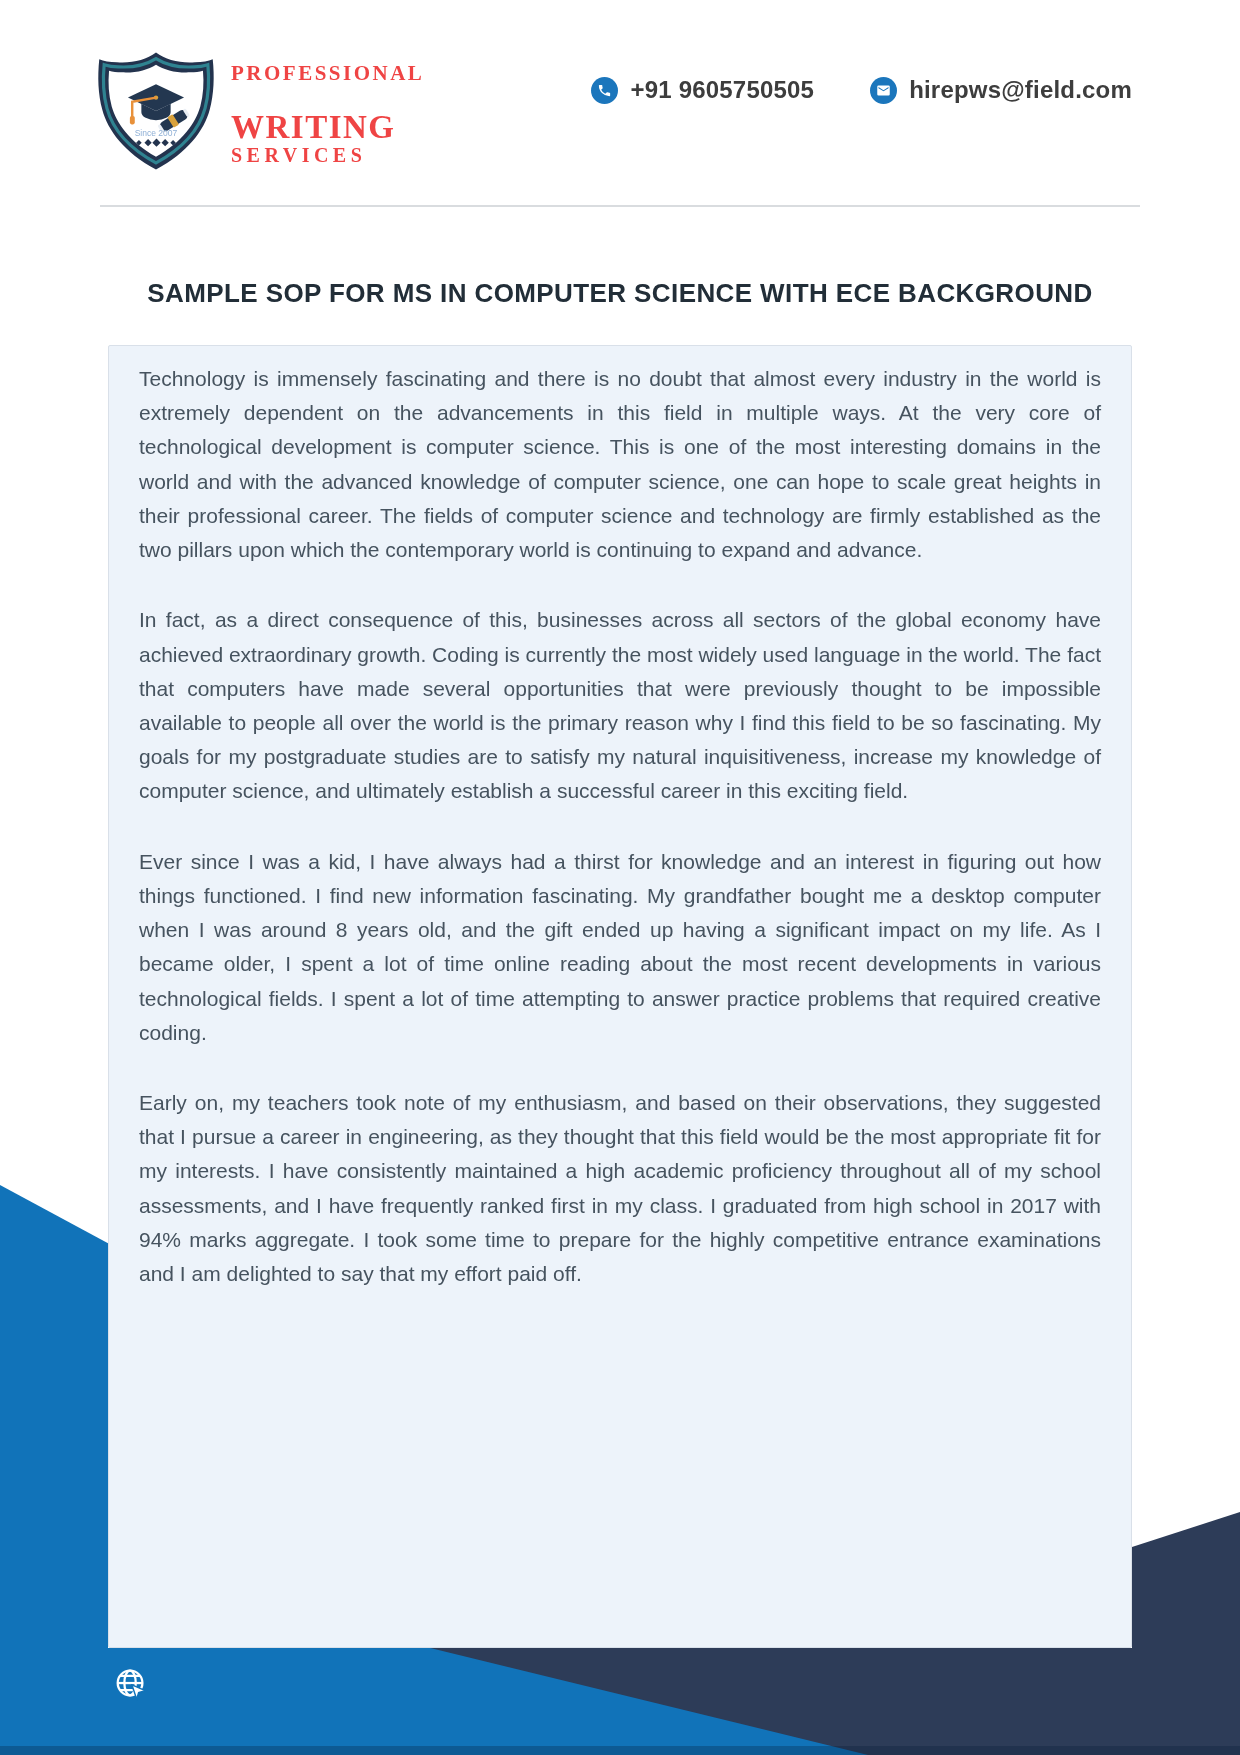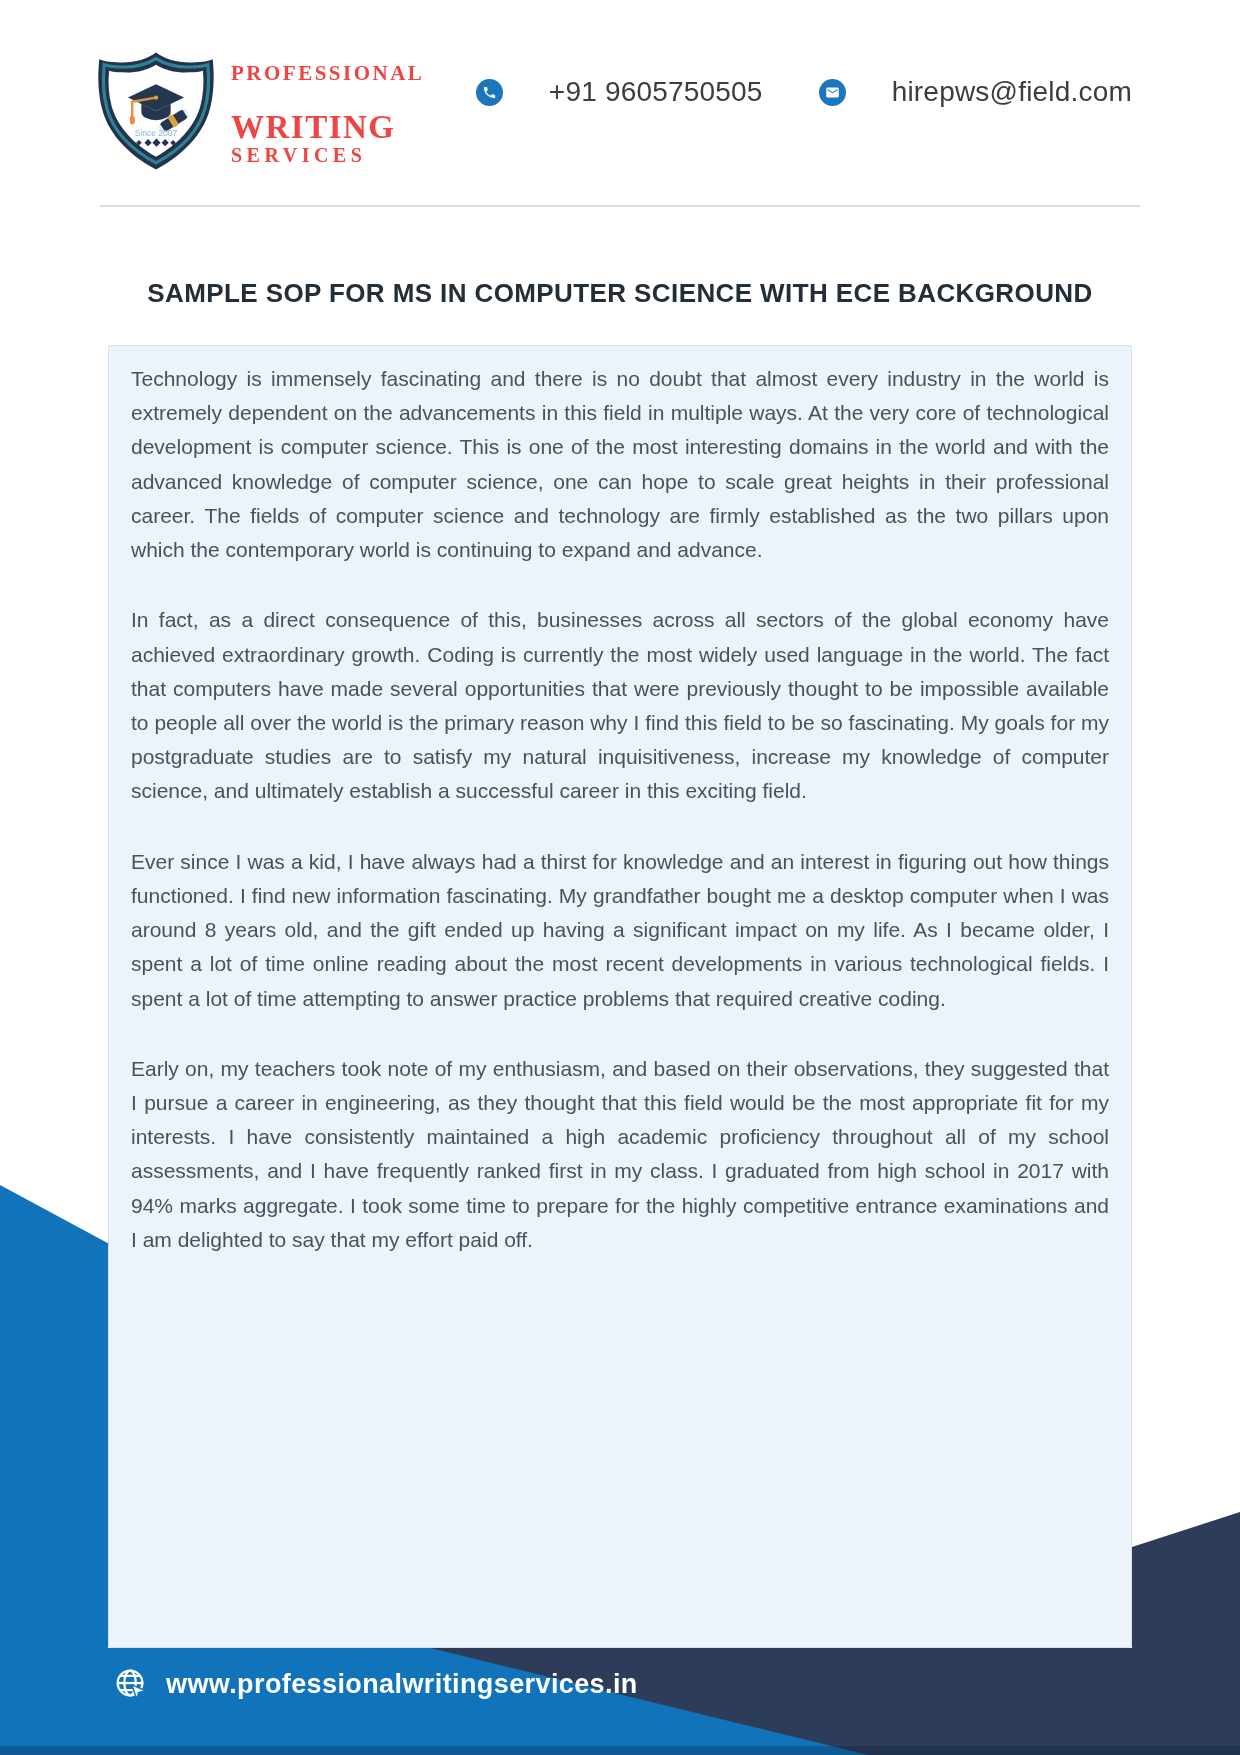--- a/index.html
+++ b/index.html
@@ -48,25 +48,24 @@
   .contact-item { display: flex; align-items: center; gap: 12px; }
   .cicon {
     width: 27px; height: 27px;
     border-radius: 50%;
     background: #1b76bc;
     display: flex; align-items: center; justify-content: center;
     flex: 0 0 auto;
   }
   .cicon svg { width: 15px; height: 15px; fill: #ffffff; }
   .contact-text {
-    font-size: 28px;
-    font-weight: 400;
+    font-size: 24px;
+    font-weight: 700;
     color: #3d3d3d;
     letter-spacing: 0.2px;
-    margin-left: 34px;
   }
 
   .divider {
     position: absolute;
     left: 100px; top: 205px;
     width: 1040px; height: 2px;
     background: #d9dcdf;
   }
 
   
@@ -82,21 +81,21 @@
   }
 
   
   .content-box {
     position: absolute;
     left: 108px; top: 345px;
     width: 1024px; height: 1303px;
     background: #edf3fa;
     border: 1px solid #d9e0e9;
     border-radius: 2px;
-    padding: 16px 22px;
+    padding: 16px 30px;
   }
   .content-box p {
     font-size: 21px;
     line-height: 1.63;
     color: #46535f;
     text-align: justify;
     margin-bottom: 36px;
   }
 
   
@@ -236,18 +235,17 @@
     <div class="footer-content">
       <svg class="globe" viewBox="0 0 40 40">
         <g fill="none" stroke="#ffffff" stroke-width="2.4">
           <circle cx="19" cy="19" r="13"></circle>
           <ellipse cx="19" cy="19" rx="6" ry="13"></ellipse>
           <line x1="6" y1="19" x2="32" y2="19"></line>
           <path d="M8.2 11.5 H29.8 M8.2 26.5 H22"></path>
         </g>
         <polygon points="21,21 35,27 28,29 26,36" fill="#ffffff" stroke="#1173b9" stroke-width="1.5"></polygon>
       </svg>
-      <span class="website-url">www.professionalwritingservices.in</span>
     </div>
     <div class="bottom-strip"></div>
   </footer>
 
 </div>
 
 </body></html>

